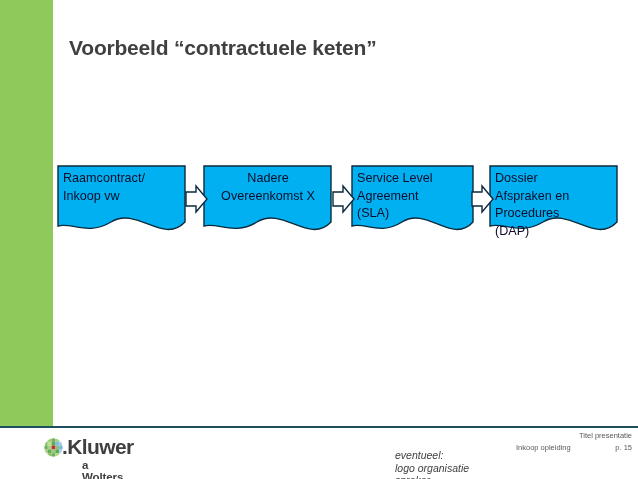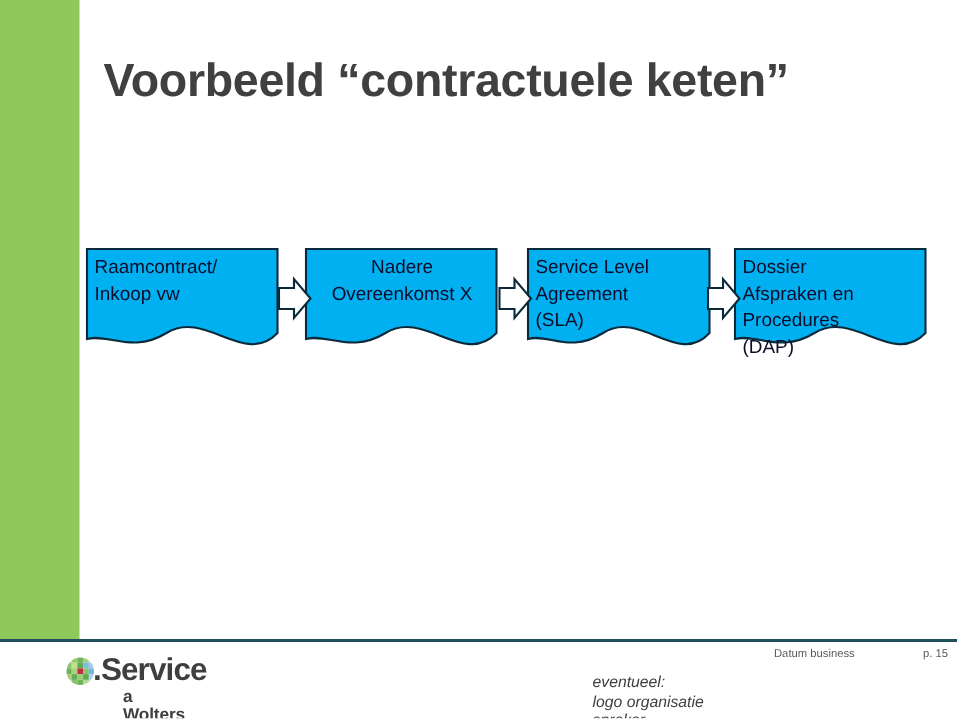--- a/index.html
+++ b/index.html
@@ -27,21 +27,21 @@
     height: 426px;
     background: #8FC95C;
   }
 
   
   #slide-title {
     position: absolute;
     left: 69px;
     top: 36px;
     width: 540px;
-    font-size: 31px;
+    font-size: 21px;
     font-weight: bold;
     color: #404040;
     letter-spacing: -0.2px;
     line-height: 1.15;
     white-space: nowrap;
   }
 
   
   #flow {
     position: absolute;
@@ -230,29 +230,30 @@
         <rect x="13" y="13" width="4" height="4" fill="#5FA94F"></rect>
         <rect x="17" y="13" width="4" height="4" fill="#A8D3EB"></rect>
         <rect x="1" y="17" width="4" height="4" fill="#CFE3EE"></rect>
         <rect x="5" y="17" width="4" height="4" fill="#8AC268"></rect>
         <rect x="9" y="17" width="4" height="4" fill="#6EB45C"></rect>
         <rect x="13" y="17" width="4" height="4" fill="#B6D894"></rect>
         <rect x="17" y="17" width="4" height="4" fill="#C6DEEA"></rect>
       </g>
       <circle cx="11" cy="11" r="10.2" fill="none" stroke="#FFFFFF" stroke-width="1.2"></circle>
     </svg>
-    <div id="logo-wordmark"><span class="dot">.</span><span>Service</span></div>
+    <div id="logo-wordmark"><span class="dot">.</span><span>Kluwer</span></div>
     <div id="logo-tagline">a Wolters Kluwer business</div>
   </div>
 
 
   <div id="footer-org" style="white-space: pre-line;">eventueel:
 logo organisatie
 spreker</div>
 
   <div id="footer-meta">
+    <div>Titel presentatie</div>
     <div class="row-split">
-      <span>Datum business</span>
+      <span>Inkoop opleiding</span>
       <span>p. 15</span>
     </div>
   </div>
 
 </div>
 
 </body></html>

